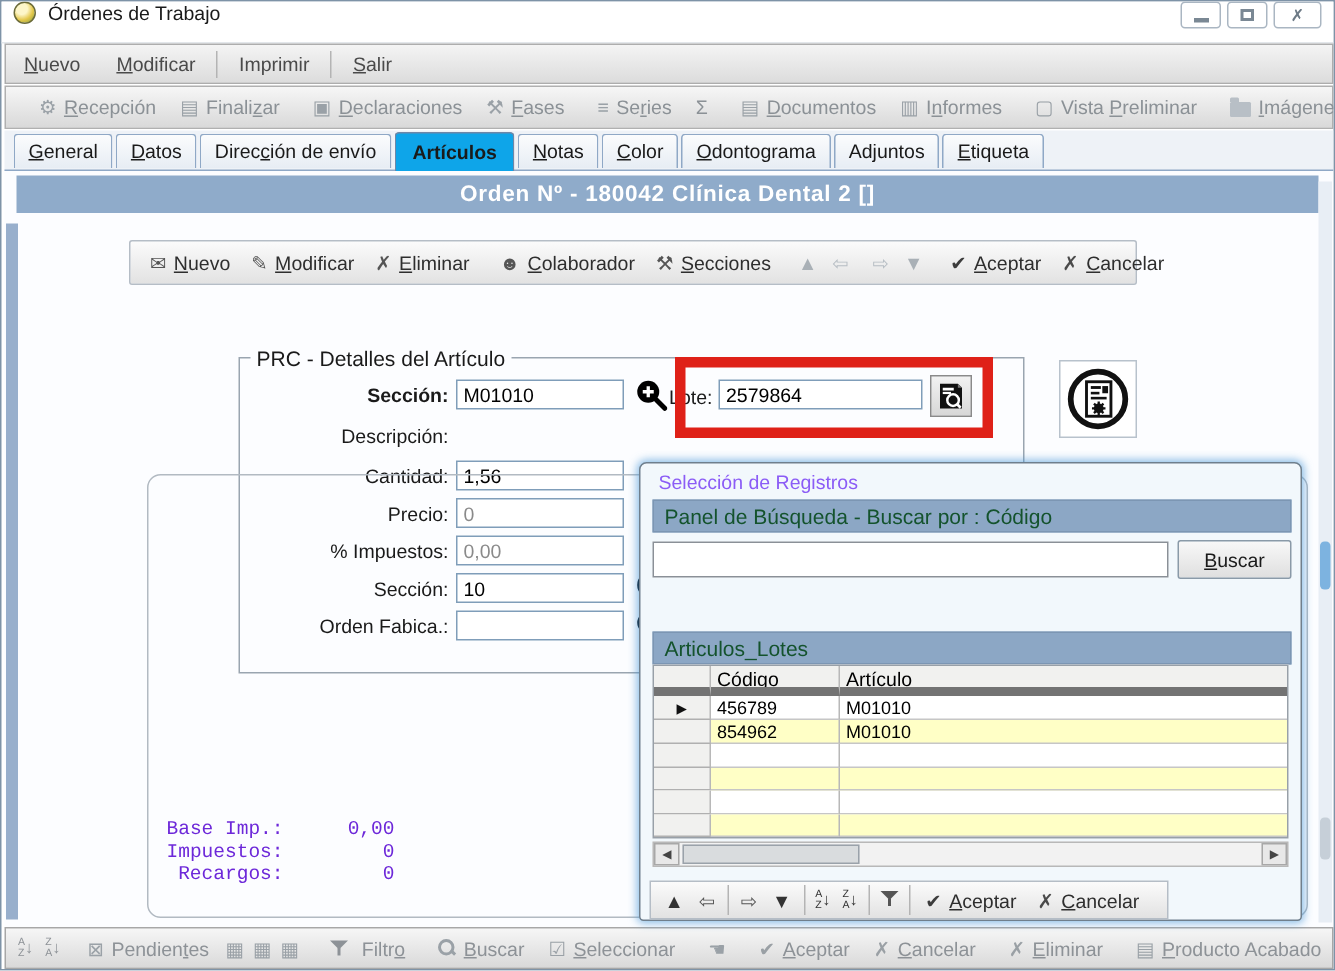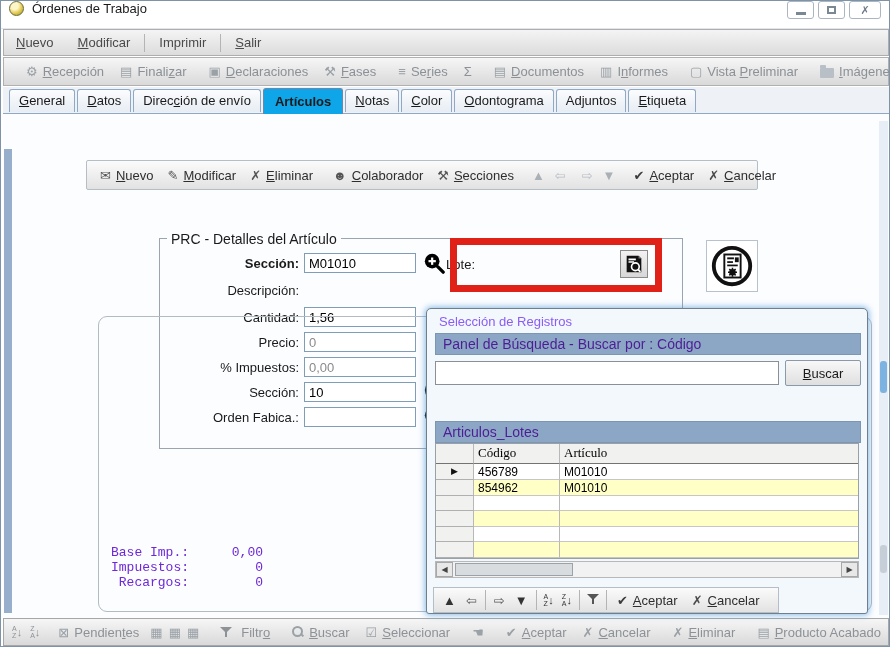--- a/index.html
+++ b/index.html
@@ -86,40 +86,40 @@
   
   .totrow { position:absolute; display:flex; font-size:13px; color:#6d28d9;font-family:Liberation Mono, monospace; }
   .totlab { width:88px; text-align:right; }
   .totval { width:74px; text-align:right; }
 
   
   .dialog { position:absolute; left:425px; top:307px; width:442px; height:306px; background:#f2f8fc;
             border:1px solid #6f7f8d; border-radius:5px 5px 3px 3px;
             box-shadow:0 0 6px 1px rgba(70,150,215,.65); z-index:20; }
   .dtitle { position:absolute; left:12px; top:5px; font-size:13px; color:#8b5cf6; }
-  .phead { position:absolute; background:#8ca7c5; color:#4c1d95; font-size:14px;
+  .phead { position:absolute; background:#8ca7c5; color:#14532d; font-size:14px;
            display:flex; align-items:center; padding-left:7px; border:1px solid #7c96b3; }
   .dinput { position:absolute; left:8px; top:52px; width:344px; height:24px; background:#fff;
             border:1px solid #8a9097; font-size:13px; padding:3px 4px; }
   .btn { position:absolute; background:linear-gradient(#f8f8f8,#dfdfdf); border:1px solid #8a9aa8;
          border-radius:2px; font-size:13px; color:#1a1a1a; display:flex; align-items:center;
          justify-content:center; }
 
   .grid { position:absolute; left:8px; top:134px; width:424px; height:116px; border:1px solid #98a0a8;
           display:flex; flex-direction:column; background:#fff; font-size:12px;}
   .grow { display:flex; height:16px; }
   .grow.hdr { height:20px; background:#f1f1ef; font-size:13px; }
   .gcell { border-right:1px solid #b8b8b8; border-bottom:1px solid #c6c6c6; padding:1px 4px;
            overflow:hidden; white-space:nowrap; }
   .gsel { width:38px; flex:none; background:#f1f1ef; border-bottom:1px solid #b0b0b0;
           display:flex; align-items:center; justify-content:center; color:#111; font-size:9px;}
   .gc1 { width:86px; flex:none; }
   .gc2 { flex:1; border-right:none; }
   .grow.alt .gc1, .grow.alt .gc2 { background:#ffffc6; }
-  .grow.hdr .gcell { border-bottom:1px solid #737373;font-family:Liberation Serif, serif; }
+  .grow.hdr .gcell { border-bottom:6px solid #737373; }
 
   .hscroll { position:absolute; left:8px; top:252px; width:424px; height:17px; background:#f2f2f2;
              border:1px solid #b8b8b8; display:flex; align-items:center; }
   .harr { width:17px; height:15px; background:#e8e8e8; border:1px solid #a8a8a8; font-size:8px;
           color:#444; display:flex; align-items:center; justify-content:center; flex:none;}
   .hthumb { width:118px; height:13px; background:#d9dcde; border:1px solid #9aa2aa; margin-left:2px;}
   .hspace { flex:1; }
 
   .dtoolbar { position:absolute; left:6px; top:278px; width:346px; height:26px;
               background:linear-gradient(#fbfbfb,#e2e2e2); border:1px solid #b5bdc6;
@@ -239,20 +239,21 @@
     <span class="tab">Direc<u>c</u>ión de envío</span>
     <span class="tab sel">Artículos</span>
     <span class="tab"><u>N</u>otas</span>
     <span class="tab"><u>C</u>olor</span>
     <span class="tab"><u>O</u>dontograma</span>
     <span class="tab">Adjuntos</span>
     <span class="tab"><u>E</u>tiqueta</span>
   </div>
 
   <div class="content"></div>
+  <div class="band">Orden Nº  - 180042  Clínica Dental 2 []</div>
   <div class="stripL"></div>
   <div class="stripR"></div>
   <div class="abs" style="left:879px;top:360px;width:7px;height:32px;background:#7db3e0;border-radius:3px;"></div>
   <div class="abs" style="left:879px;top:544px;width:7px;height:28px;background:#c6cfd8;border-radius:3px;"></div>
 
   <div class="rectb">
     <span class="rit">
         <span class="riico">✉</span>
         <span><u>N</u>uevo</span>
       </span>
@@ -298,20 +299,21 @@
   <span class="iconbtn" style="left:421px;top:250px;width:24px;height:24px;">
     <svg width="22" height="22" viewBox="0 0 24 24">
         <circle cx="10" cy="10" r="8" fill="#000"></circle>
         <line x1="10" y1="6" x2="10" y2="14" stroke="#fff" stroke-width="2.4"></line>
         <line x1="6" y1="10" x2="14" y2="10" stroke="#fff" stroke-width="2.4"></line>
         <line x1="16" y1="16" x2="22" y2="22" stroke="#000" stroke-width="3.6" stroke-linecap="round"></line>
       </svg>
   </span>
 
   <span class="flabel" style="left:426px;top:256px;width:48px;z-index:10;">Lote:</span>
+  <div class="fld" style="left:478px;top:252px;width:136px;z-index:10;">2579864</div>
   <span class="iconbtn lotebtn" style="z-index:10;">
     <svg width="22" height="22" viewBox="0 0 24 24">
         <path d="M4 3 h13 l3 3 v15 h-16 z" fill="#111"></path>
         <path d="M17 3 l3 3 h-3 z" fill="#777"></path>
         <rect x="6" y="6" width="8" height="2" fill="#fff"></rect>
         <rect x="6" y="9" width="6" height="1.6" fill="#fff"></rect>
         <circle cx="13.5" cy="15" r="4.2" fill="none" stroke="#fff" stroke-width="1.8"></circle>
         <line x1="16.5" y1="18" x2="19" y2="20.5" stroke="#fff" stroke-width="2"></line>
       </svg>
   </span>

